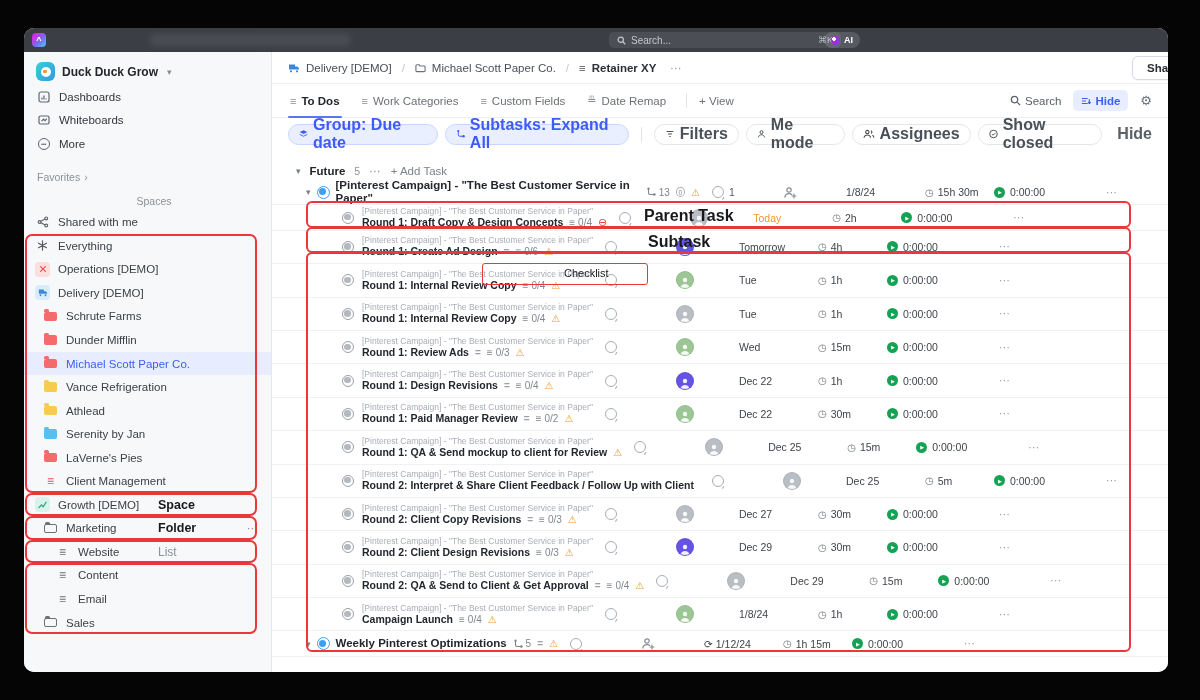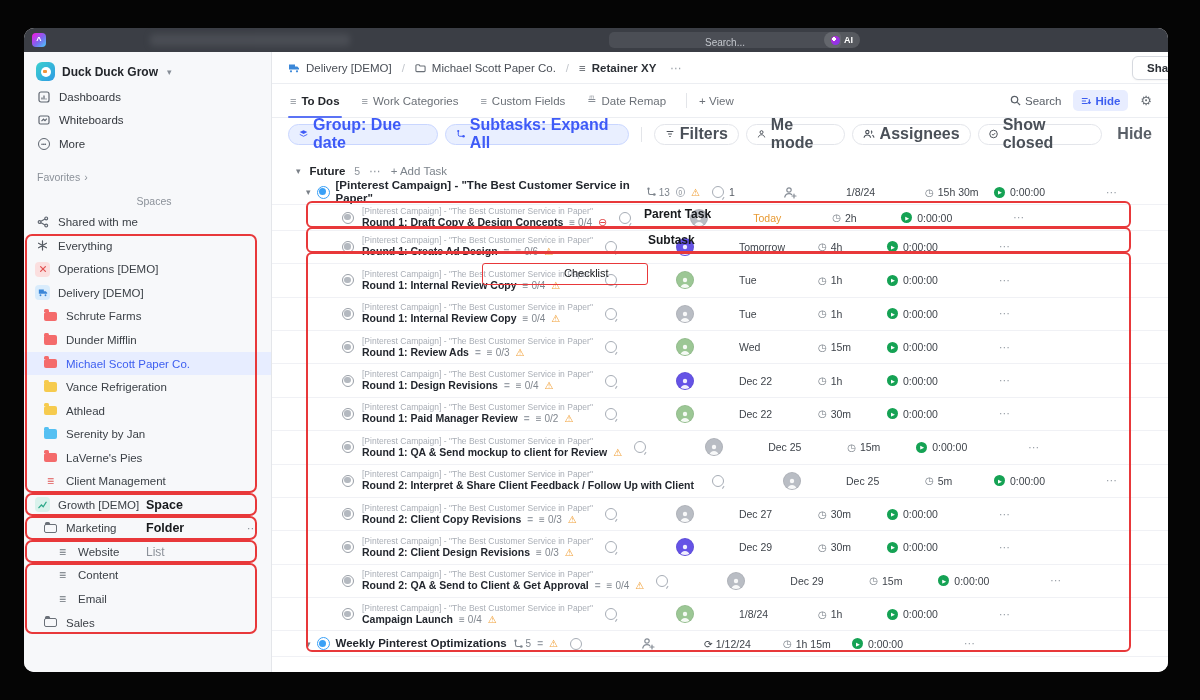--- a/index.html
+++ b/index.html
@@ -9,21 +9,21 @@
     --avatar-gray:#b9bdc4; --avatar-purple:#6553e6; --avatar-green:#9cc795;
   }
   *{margin:0;padding:0;box-sizing:border-box;}
   html,body{width:1200px;height:700px;}
   body{background:#050505;font-family:"Liberation Sans","DejaVu Sans",sans-serif;position:relative;overflow:hidden;}
   .window{position:absolute;left:24px;top:28px;width:1144px;height:644px;background:#fff;border-radius:10px;overflow:hidden;display:flex;flex-direction:column;}
   
   .topbar{flex:0 0 24px;background:#3b3e45;position:relative;display:flex;align-items:center;}
   .cu-logo{position:absolute;left:8px;top:5px;width:14px;height:14px;border-radius:4px;background:linear-gradient(135deg,#fa12e3 0%,#7b68ee 55%,#49ccf9 100%);color:#fff;font-size:9px;font-weight:700;display:flex;align-items:center;justify-content:center;}
   .blur-block{position:absolute;left:126px;top:6px;width:200px;height:12px;border-radius:4px;background:#5a5d64;opacity:.5;filter:blur(3px);}
-  .tb-search{position:absolute;left:585px;top:4px;width:232px;height:16px;border-radius:5px;background:#4b4e55;color:#c3c7cd;font-size:10px;display:flex;align-items:center;padding:0 8px;gap:5px;flex-direction:column;}
+  .tb-search{position:absolute;left:585px;top:4px;width:232px;height:16px;border-radius:5px;background:#4b4e55;color:#c3c7cd;font-size:10px;display:flex;align-items:center;padding:0 8px;gap:5px;}
   .tb-search .sc{margin-left:auto;font-size:9px;color:#b6bac0;}
   .ai-pill{position:absolute;left:800px;top:4px;height:16px;border-radius:8px;background:rgba(255,255,255,.14);display:flex;align-items:center;gap:4px;padding:0 7px;color:#fff;font-size:9px;font-weight:700;}
   .ai-dot{width:9px;height:9px;border-radius:50%;background:radial-gradient(circle at 35% 35%,#fff 0 22%,transparent 23%),linear-gradient(135deg,#c026d3,#7c3aed);}
   
   .app-body{flex:1;display:flex;min-height:0;}
   .sidebar{flex:0 0 248px;background:#f7f8fa;border-right:1px solid #e4e6ea;position:relative;font-size:11.5px;color:#3c4147;overflow:hidden;}
   .ws-row{margin:6px 6px 0;height:27px;display:flex;align-items:center;gap:7px;padding:0 6px;border-radius:6px;}
   .ws-avatar{width:19px;height:19px;border-radius:6px;background:linear-gradient(135deg,#3ad0cf,#2f9ae3);position:relative;}
   .ws-avatar::before{content:"";position:absolute;left:4.5px;top:4.5px;width:10px;height:10px;border-radius:50%;background:#fff;}
   .ws-avatar::after{content:"";position:absolute;left:7px;top:8px;width:4px;height:3px;background:#f0953a;border-radius:1px;}
@@ -42,21 +42,21 @@
   .sb-row.selected{background:var(--selected-bg);color:var(--accent-blue);}
   .sb-row.selected .sb-label{color:var(--accent-blue);}
   .sb-ic{width:15px;display:flex;justify-content:center;align-items:center;flex:0 0 15px;}
   .folder{width:13px;height:9.5px;border-radius:2px;position:relative;}
   .folder::before{content:"";position:absolute;top:-2.5px;left:0;width:5px;height:3px;border-radius:1.5px 1.5px 0 0;background:inherit;}
   .f-red{background:var(--folder-red);} .f-yellow{background:var(--folder-yellow);} .f-blue{background:var(--folder-blue);}
   .f-outline{background:transparent;border:1.2px solid #6a7078;} .f-outline::before{background:#6a7078;}
   .sp{width:15px;height:15px;border-radius:4px;display:flex;align-items:center;justify-content:center;}
   .sp.op{background:#fbdfdf;} .sp.dl{background:#d9ecfc;} .sp.gr{background:#d9f2ec;}
   .list-glyph{font-size:12px;color:#6a7078;line-height:1;} .list-glyph.red{color:#e05555;}
-  .sb-ann{position:absolute;left:122px;font-size:12px;color:#8b9199;}
+  .sb-ann{position:absolute;left:134px;font-size:12px;color:#8b9199;}
   .sb-ann.bold{font-weight:700;color:#17191c;font-size:12.5px;}
   .sb-menu{position:absolute;right:12px;color:#8b9199;font-size:11px;letter-spacing:1px;}
   .sb-box{position:absolute;left:1px;width:232px;border:2px solid var(--annotation-red);border-radius:7px;pointer-events:none;z-index:5;}
   
   .main{flex:1;min-width:0;background:#fff;display:flex;flex-direction:column;position:relative;}
   .page-header{flex:0 0 32px;border-bottom:1px solid #eceef2;display:flex;align-items:center;padding:0 16px;position:relative;font-size:11.5px;color:#4a4f57;}
   .crumb{display:flex;align-items:center;gap:6px;}
   .crumb .sep{color:#c2c6cc;margin:0 4px;}
   .crumb .last{color:#2b2f35;font-weight:600;}
   .crumb-dots{margin-left:8px;color:#9aa0a8;letter-spacing:1px;}
@@ -126,21 +126,21 @@
   .dcell{padding-left:8px;font-size:10.5px;color:#3f444b;display:flex;align-items:center;gap:3px;}
   .dcell.today{color:var(--due-today-orange);}
   .ecell{padding-left:2px;font-size:10.5px;color:#3f444b;display:flex;align-items:center;gap:4px;}
   .ecell .ic{color:#7d848c;font-size:10px;}
   .tcell{padding-left:2px;font-size:10.5px;color:#3f444b;display:flex;align-items:center;gap:5px;}
   .play{width:11px;height:11px;border-radius:50%;background:var(--tracked-green);color:#fff;font-size:5px;display:inline-flex;align-items:center;justify-content:center;padding-left:1px;}
   .rcell{padding-left:21px;color:#9aa0a8;letter-spacing:1px;font-size:11px;}
   
   .ann-box{position:absolute;border:2px solid var(--annotation-red);border-radius:6px;pointer-events:none;z-index:6;}
   .ann-box.small{border-width:1.5px;border-radius:3px;}
-  .ann-label{position:absolute;z-index:7;font-size:12px;font-weight:700;color:#17191c;pointer-events:none;}
+  .ann-label{position:absolute;z-index:7;font-size:16px;font-weight:700;color:#17191c;pointer-events:none;}
   .ann-label.light{font-weight:400;font-size:11px;}
   svg{display:block;}
 </style>
 </head>
 <body>
 
 <div class="window">
 
   <div class="topbar">
     <div class="cu-logo">^</div>

